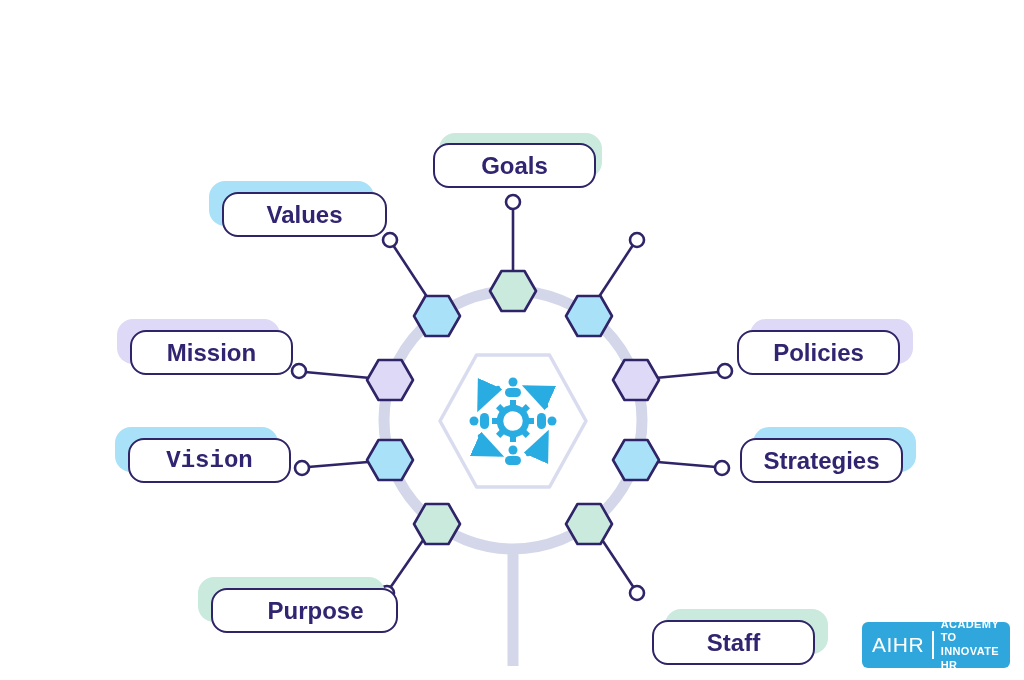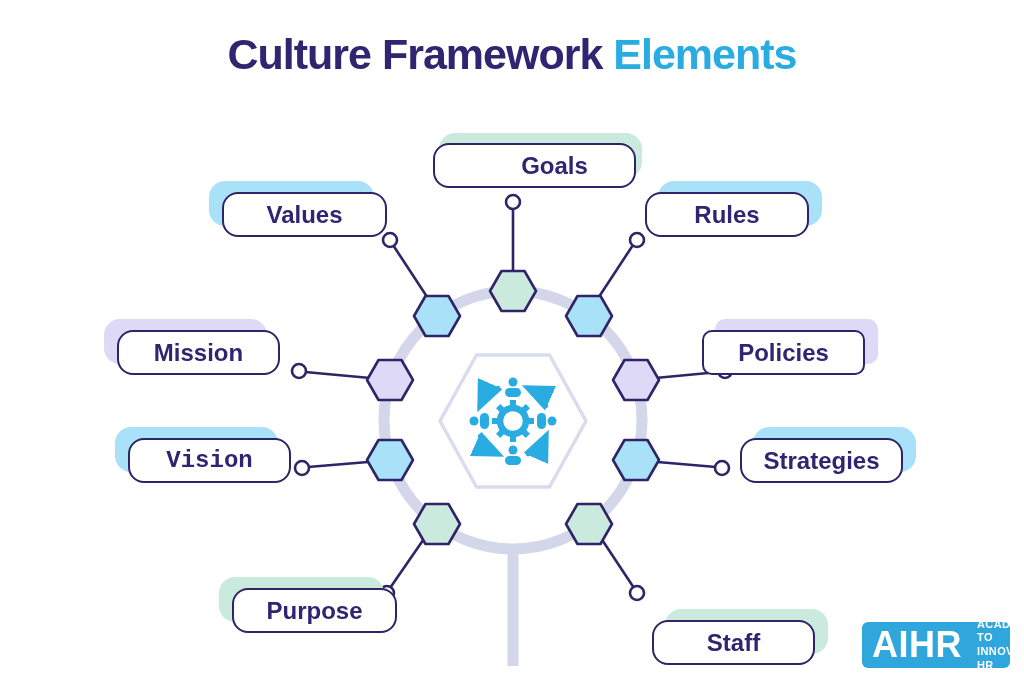--- a/index.html
+++ b/index.html
@@ -21,45 +21,44 @@
     display:flex;align-items:center;justify-content:center;
     font-size:24px;font-weight:bold;color:var(--text-indigo);
     box-shadow:var(--shx,0) var(--shy,0) 0 0 var(--sh,transparent);
   }
   .off-left{--shx:-13px;--shy:-11px;}
   .off-right{--shx:13px;--shy:-11px;}
   .off-up{--shx:6px;--shy:-10px;}
   .shadow-mint{--sh:var(--pastel-mint);}
   .shadow-blue{--sh:var(--pastel-blue);}
   .shadow-lavender{--sh:var(--pastel-lavender);}
-  .p-goals{left:433px;top:143px;padding-left:40px;}
+  .p-goals{left:433px;top:143px;}
   .p-values{left:222px;top:192px;width:161px;border-radius:16px;}
   .p-rules{left:645px;top:192px;width:160px;}
-  .p-mission{left:117px;top:330px;text-align:center;}
-  .p-policies{left:702px;top:330px;border-radius:10px;}
+  .p-mission{left:130px;top:330px;text-align:center;}
+  .p-policies{left:737px;top:330px;}
   .p-vision{left:128px;top:438px;font-family:Liberation Mono, monospace;}
   .p-strategies{left:740px;top:438px;}
-  .p-purpose{left:232px;top:588px;width:161px;}
+  .p-purpose{left:211px;top:588px;width:161px;padding-left:22px;}
   .p-staff{left:652px;top:588px;margin-top:32px;}
   .logo{
     position:absolute;left:862px;top:622px;width:148px;height:46px;
     background:var(--logo-blue);border-radius:6px;
     display:flex;align-items:center;padding:0 10px;box-sizing:border-box;
     color:#ffffff;
   }
-  .logo .brand{font-size:36px;font-weight:bold;letter-spacing:0.5px;}
+  .logo .brand{font-size:21px;font-weight:normal;letter-spacing:0.5px;}
   .logo .divider{width:2px;height:28px;background:#ffffff;margin:0 7px 0 8px;}
   .logo .tagline{font-size:11px;font-weight:bold;letter-spacing:0.4px;line-height:1.25;}
 </style>
 </head>
 <body>
 
 <div class="stage">
 
-  <h1 class="title"><span>Culture Framework</span> <span class="accent">Elements</span></h1>
 
   <svg class="diagram" width="1024" height="680" viewBox="0 0 1024 680">
     <defs>
       <marker id="ah" markerWidth="10" markerHeight="10" refX="5.5" refY="3" orient="auto">
         <path d="M0,0 L7,3 L0,6 z" fill="var(--sky)"></path>
       </marker>
     </defs>
 
     <circle cx="513" cy="420" r="129" fill="none" stroke="var(--ring-gray)" stroke-width="11"></circle>
     <line x1="513" y1="549" x2="513" y2="666" stroke="var(--ring-gray)" stroke-width="11"></line>
@@ -144,23 +143,20 @@
       </g>
     </g>
   </svg>
 
   <div class="pill p-goals off-up shadow-mint">
       <span>Goals</span>
     </div>
   <div class="pill p-values off-left shadow-blue">
       <span>Values</span>
     </div>
-  <div class="pill p-rules off-right shadow-blue">
-      <span>Rules</span>
-    </div>
   <div class="pill p-mission off-left shadow-lavender">
       <span>Mission</span>
     </div>
   <div class="pill p-policies off-right shadow-lavender">
       <span>Policies</span>
     </div>
   <div class="pill p-vision off-left shadow-blue">
       <span>Vision</span>
     </div>
   <div class="pill p-strategies off-right shadow-blue">

